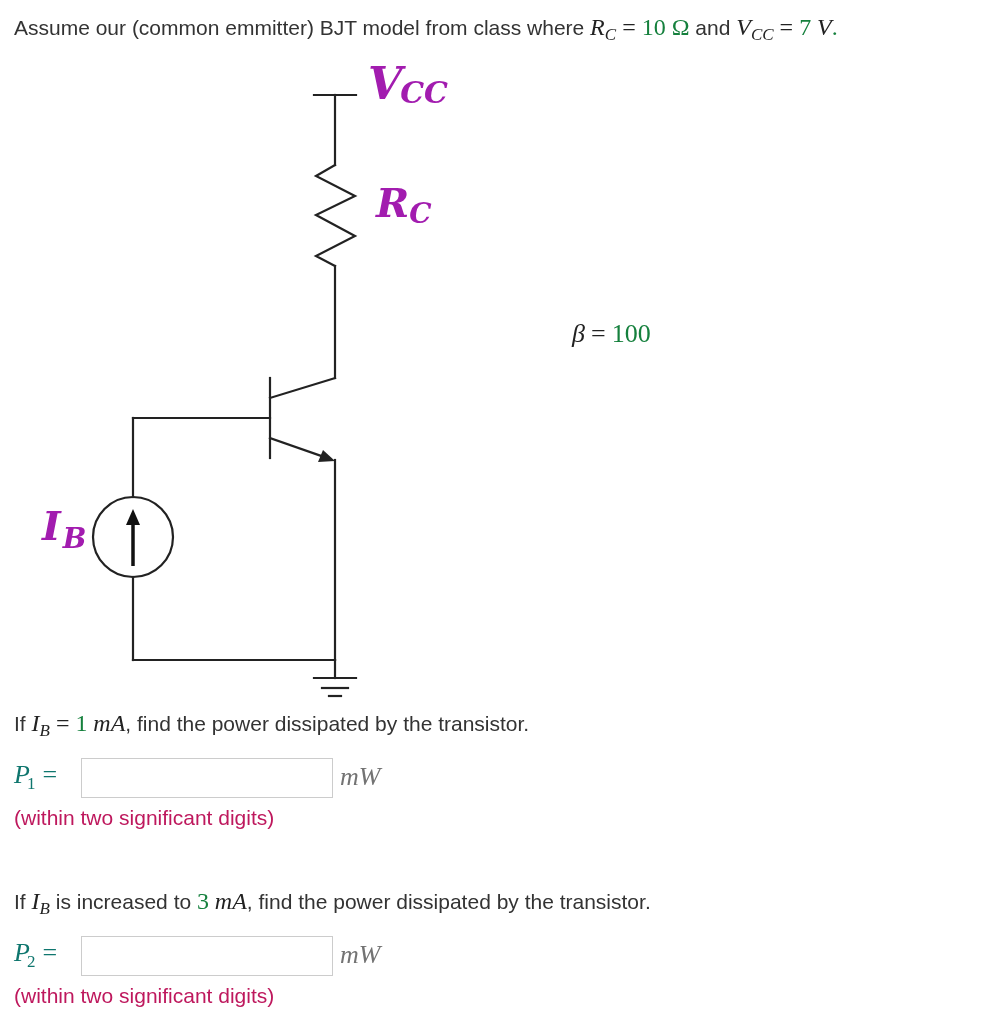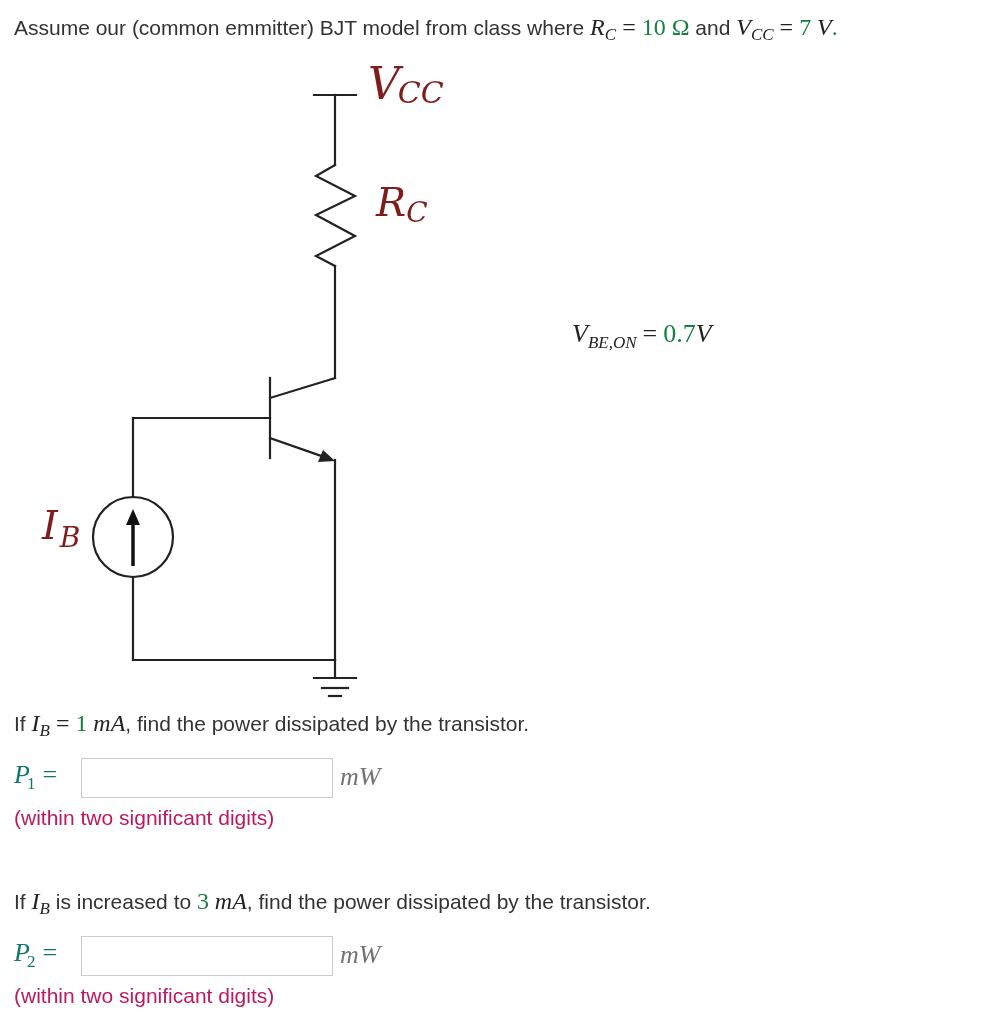--- a/index.html
+++ b/index.html
@@ -111,21 +111,22 @@
     color: #333;
     height: 30px;
     line-height: 30px;
   }
   .params .m, .params .mr, .params .eq { font-size: 26px; }
   .params .sub { font-size: 17px; font-style: italic; top: 6px; }
   .cktlabel {
     position: absolute;
     font-family: "DejaVu Serif", "Liberation Serif", serif;
     font-style: italic;
-    color: #7f1d1d;
+    color: #a21caf;
+    font-weight: bold;
   }
 </style>
 </head>
 <body>
 
 <div class="text" style="left:14px; top:14px;">
   <span>Assume our (common emmitter) BJT model from class where </span><span class="m">R</span><span class="sub">C</span><span class="eq">=</span><span class="mr">10 Ω</span><span> and </span><span class="m">V</span><span class="sub">CC</span><span class="eq">=</span><span class="mr">7</span>&nbsp;<span class="m">V</span><span class="mr">.</span>
 </div>
 
 <svg class="circuit" viewBox="0 0 1002 710" xmlns="http://www.w3.org/2000/svg">
@@ -174,21 +175,21 @@
 </div>
 <div class="cktlabel" style="left:376px; top:179px; font-size:40px;">
   <span>R</span><span style="font-size:28px; position:relative; top:6px;">C</span>
 </div>
 <div class="cktlabel" style="left:42px; top:502px; font-size:40px;">
   <span>I</span><span style="font-size:28px; position:relative; top:8px; left:2px;">B</span>
 </div>
 
 <div class="params">
   <div class="row">
-    <span class="m">V</span><span class="sub">BE,ON</span><span class="eq">=</span><span class="mr">0.7</span><span class="m">V</span>
+    <span class="m">β</span><span class="eq">=</span><span class="mr">100</span>
   </div>
 </div>
 
 <div class="text" style="left:14px; top:710px;">
   <span>If </span><span class="m">I</span><span class="sub">B</span><span class="eq">=</span><span class="mr">1</span>&nbsp;<span class="m">mA</span><span>, find the power dissipated by the transistor.</span>
 </div>
 
 <div class="label-eq" style="left:14px; top:760px;">
   <i>P</i><span class="s">1</span><span style="margin-left:4px;">=</span>
 </div>

